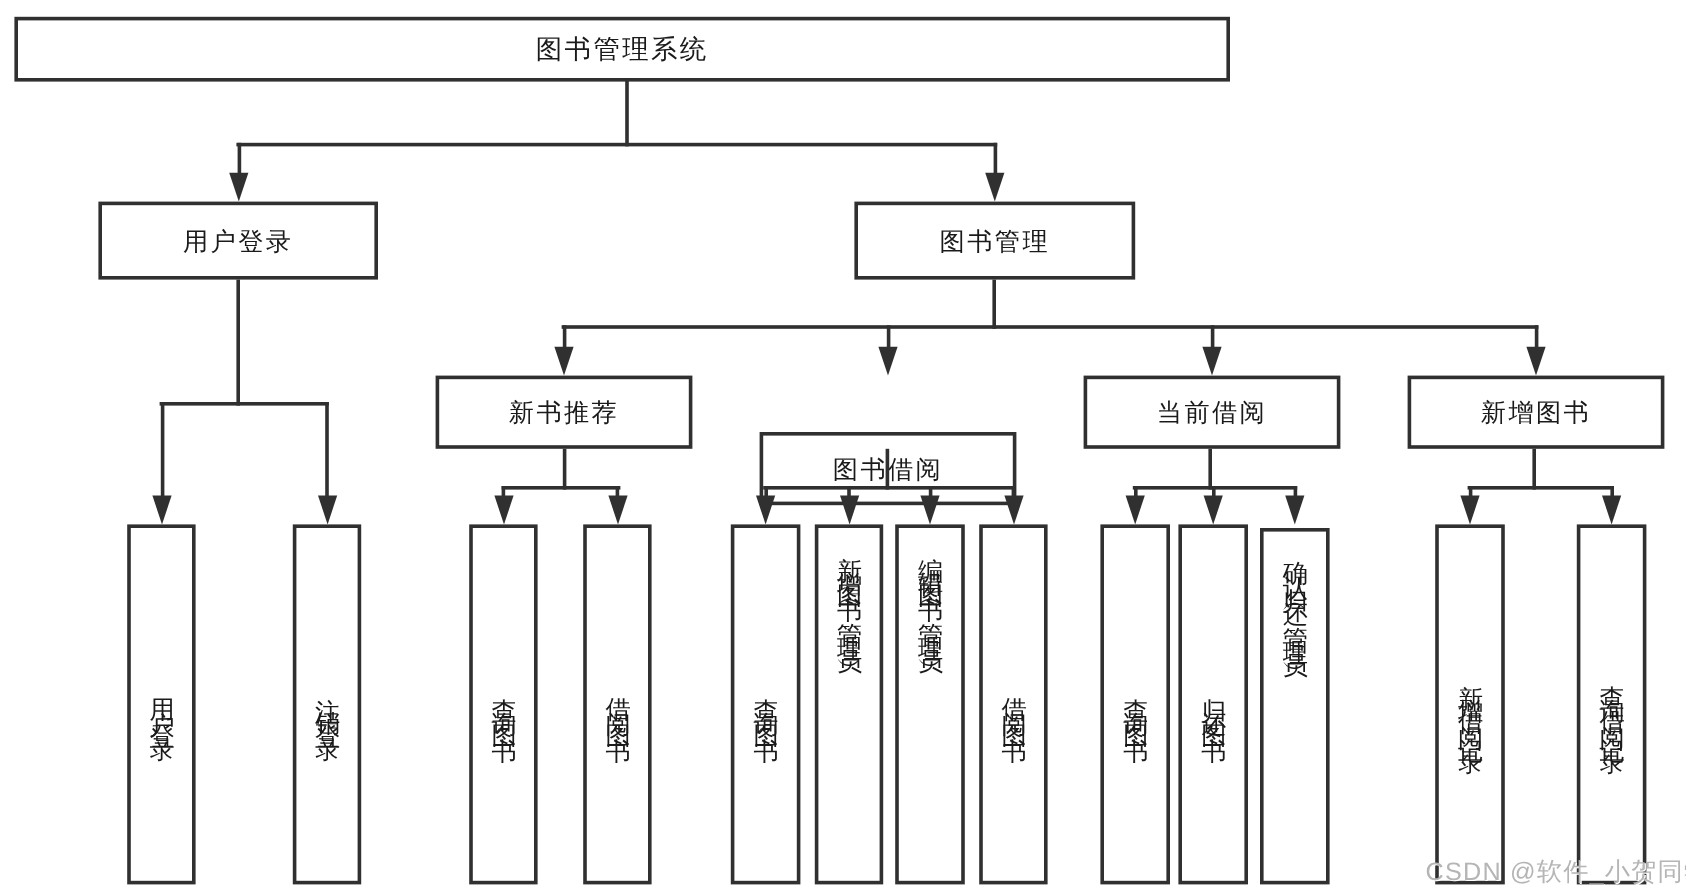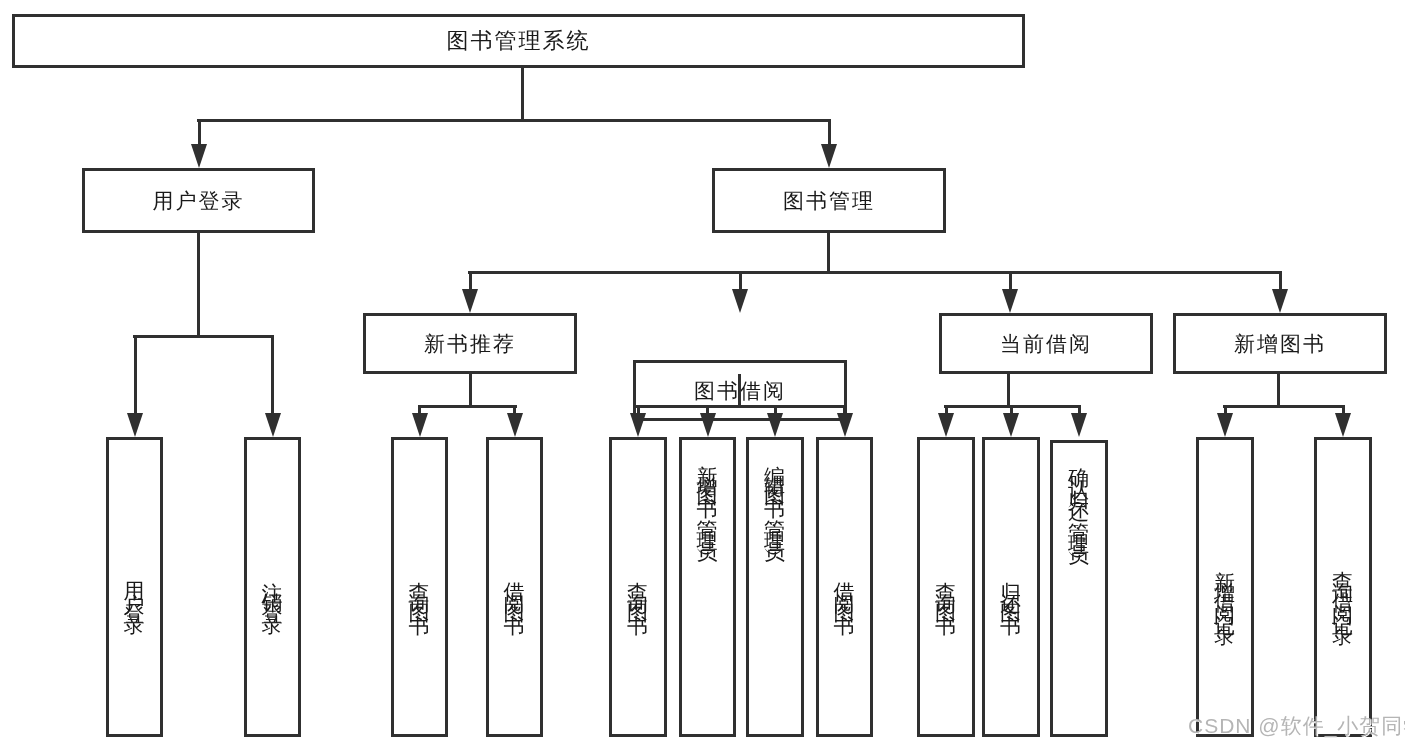--- a/index.html
+++ b/index.html
@@ -76,21 +76,21 @@
   <div class="arrow" style="left:732px;top:289px;"></div>
   <div class="arrow" style="left:1002px;top:289px;"></div>
   <div class="arrow" style="left:1272px;top:289px;"></div>
 
   <div class="node" style="left:363px;top:313px;width:214px;height:61px;">
     <span>新书推荐</span>
   </div>
   <div class="node" style="left:633px;top:313px;width:214px;height:61px;margin-top:47px;">
     <span>图书借阅</span>
   </div>
-  <div class="node" style="left:939px;top:313px;width:214px;height:61px;">
+  <div class="node" style="left:903px;top:313px;width:214px;height:61px;">
     <span>当前借阅</span>
   </div>
   <div class="node" style="left:1173px;top:313px;width:214px;height:61px;">
     <span>新增图书</span>
   </div>
 
   <div class="vline" style="left:469px;top:374px;height:34px;"></div>
   <div class="hline" style="left:418px;top:405px;width:99px;"></div>
   <div class="vline" style="left:418px;top:405px;height:13px;"></div>
   <div class="vline" style="left:513px;top:405px;height:13px;"></div>

